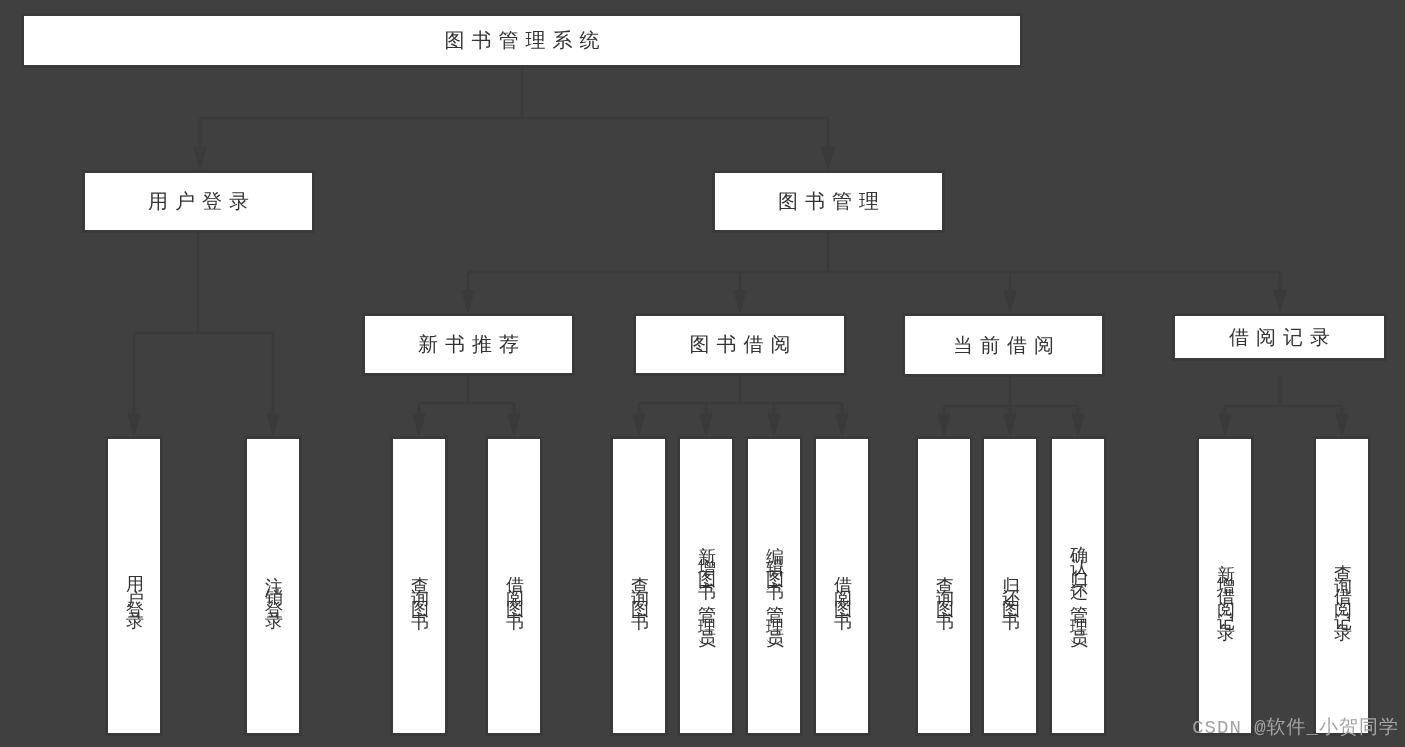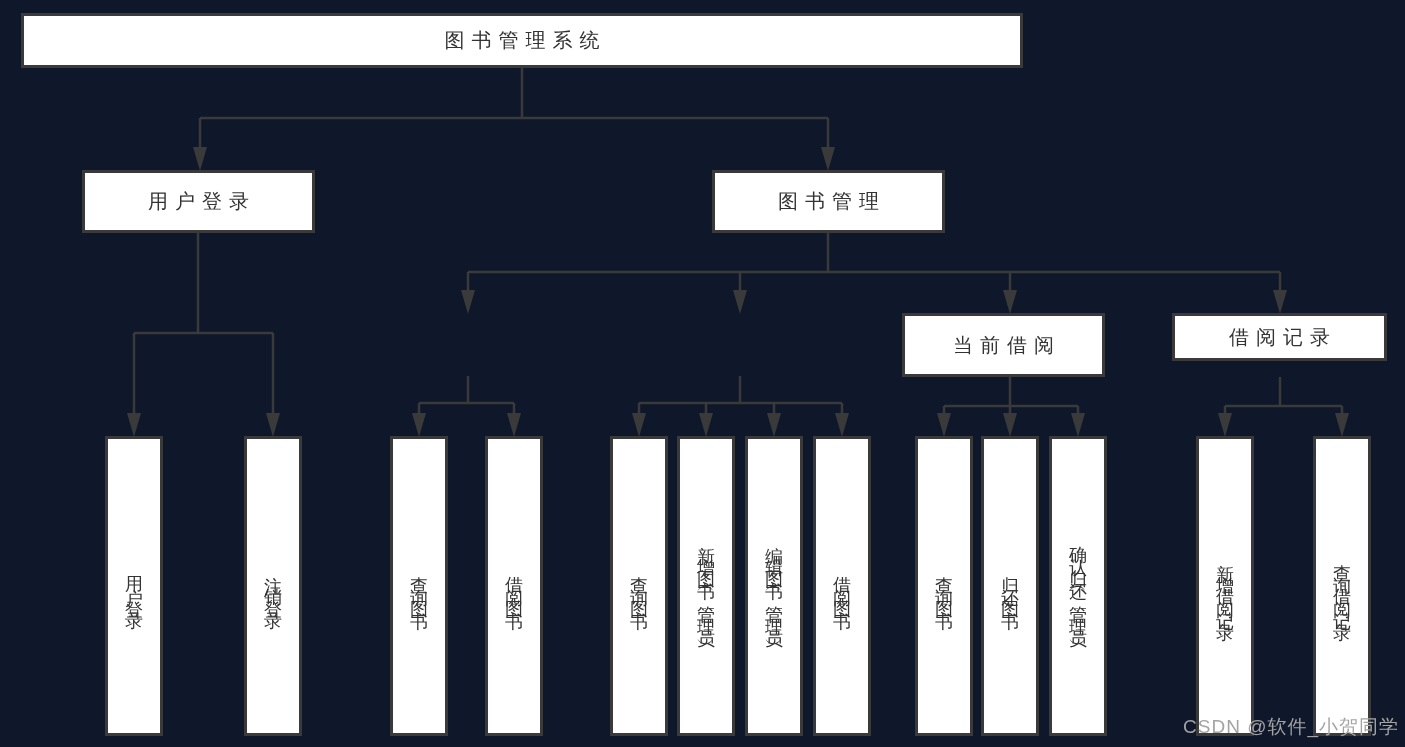--- a/index.html
+++ b/index.html
@@ -1,21 +1,21 @@
 <!DOCTYPE html>
 <html><head>
 <meta charset="utf-8">
 <style>
   html, body { margin: 0; padding: 0; background: #ffffff; }
   .canvas {
     position: relative;
     width: 1405px;
     height: 747px;
-    background: #0f172a;
-    font-family: Liberation Sans, sans-serif;
+    background: #404040;
+    font-family: Liberation Mono, monospace;
     overflow: hidden;
   }
   .connectors {
     position: absolute;
     left: 0; top: 0;
     width: 1405px; height: 747px;
   }
   .node {
     position: absolute;
     box-sizing: border-box;
@@ -102,20 +102,22 @@
       <polygon points="1218,413 1232,413 1225,437"></polygon>
       <polygon points="1335,413 1349,413 1342,437"></polygon>
     </g>
   </svg>
 
   <div class="node hbox" style="left:21px; top:13px; width:1002px; height:55px;">图书管理系统</div>
 
   <div class="node hbox" style="left:82px; top:170px; width:233px; height:63px;">用户登录</div>
   <div class="node hbox" style="left:712px; top:170px; width:233px; height:63px;text-align:right;">图书管理</div>
 
+  <div class="node hbox" style="left:362px; top:313px; width:213px; height:63px;">新书推荐</div>
+  <div class="node hbox" style="left:633px; top:313px; width:214px; height:63px;">图书借阅</div>
   <div class="node hbox" style="left:902px; top:313px; width:203px; height:64px;">当前借阅</div>
   <div class="node hbox" style="left:1172px; top:313px; width:215px; height:48px;">借阅记录</div>
 
   <div class="node vbox" style="left:105px; top:436px; width:58px; height:300px;">
     <span class="vtext">用户登录</span>
   </div>
   <div class="node vbox" style="left:244px; top:436px; width:58px; height:300px;">
     <span class="vtext">注销登录</span>
   </div>
 

